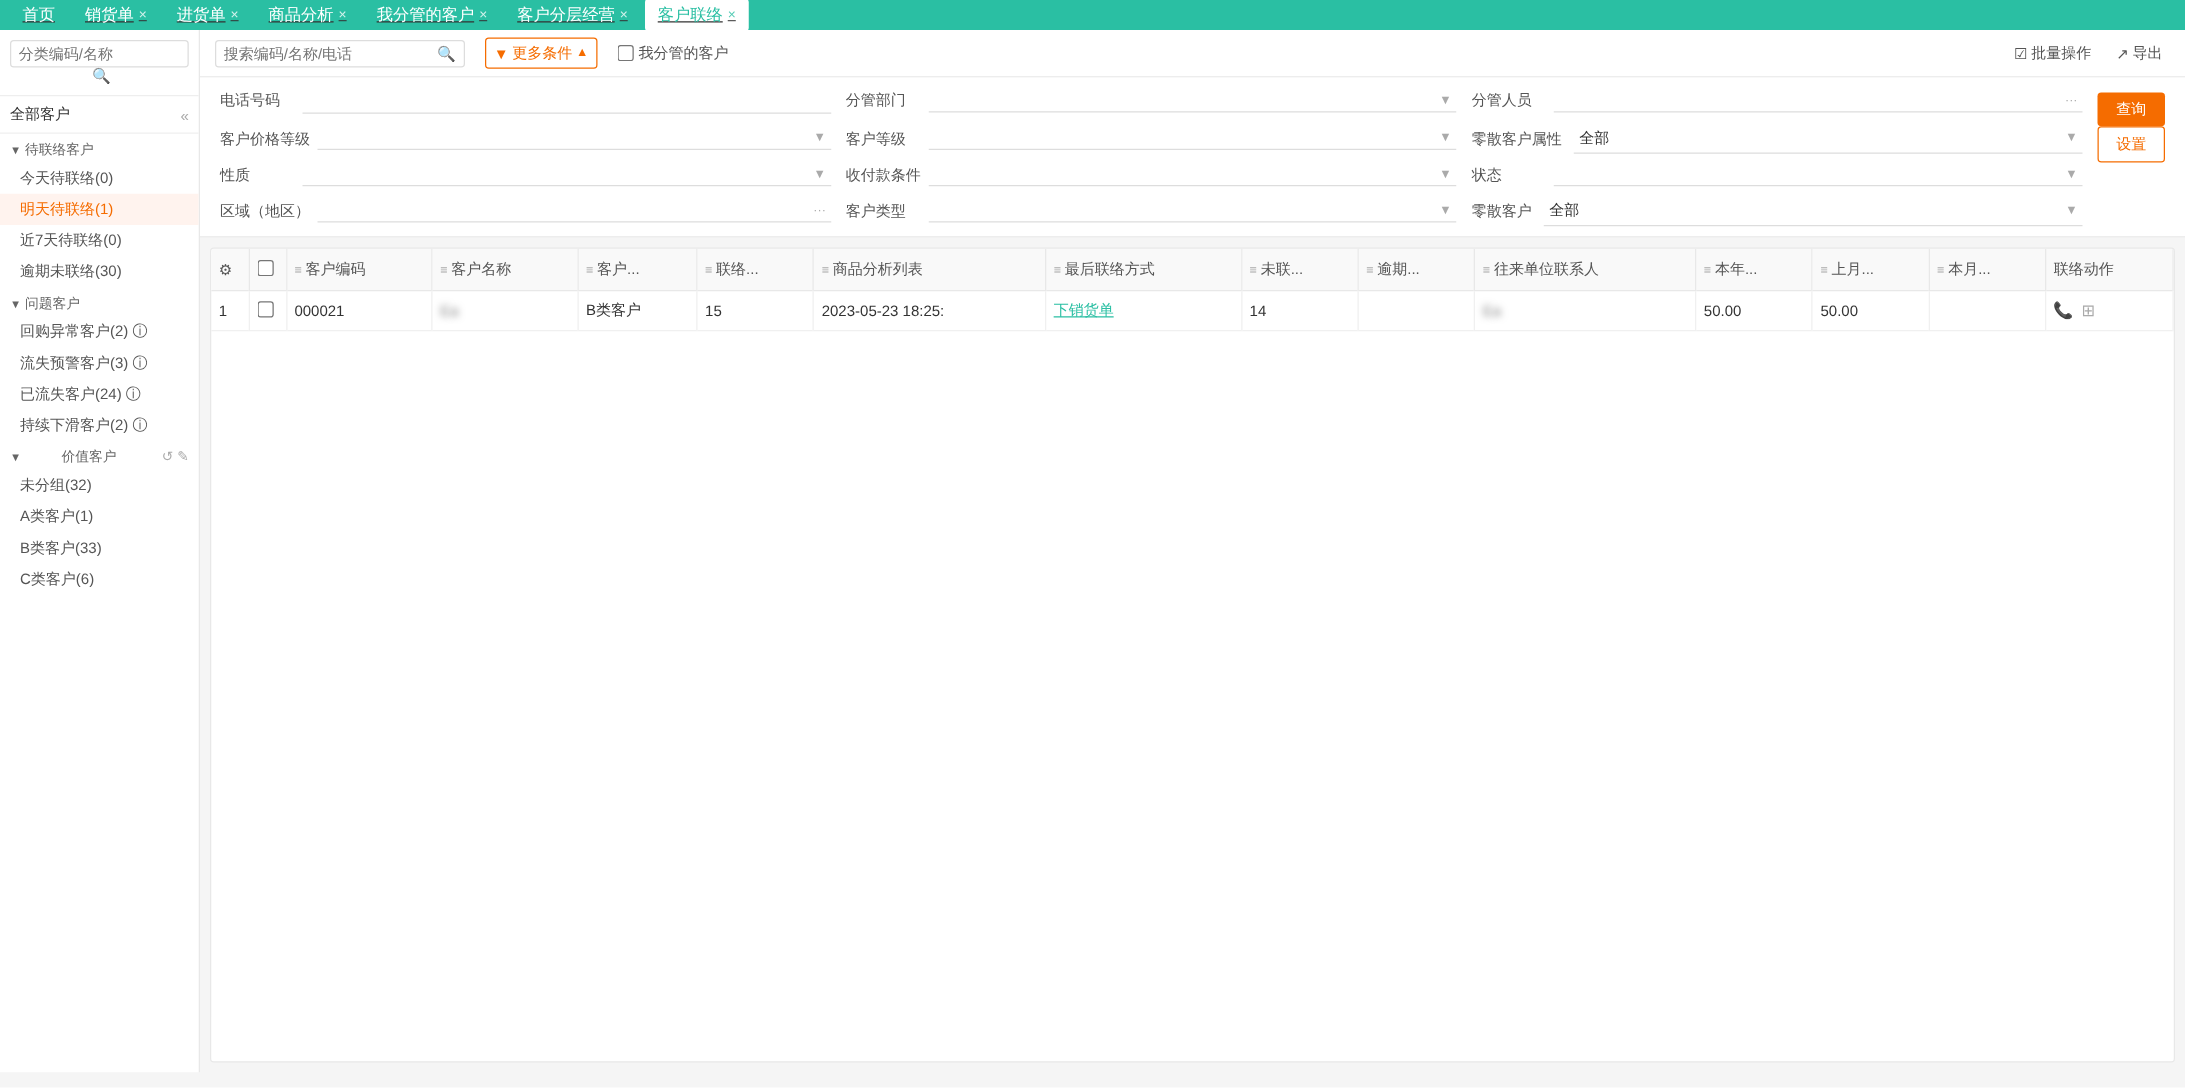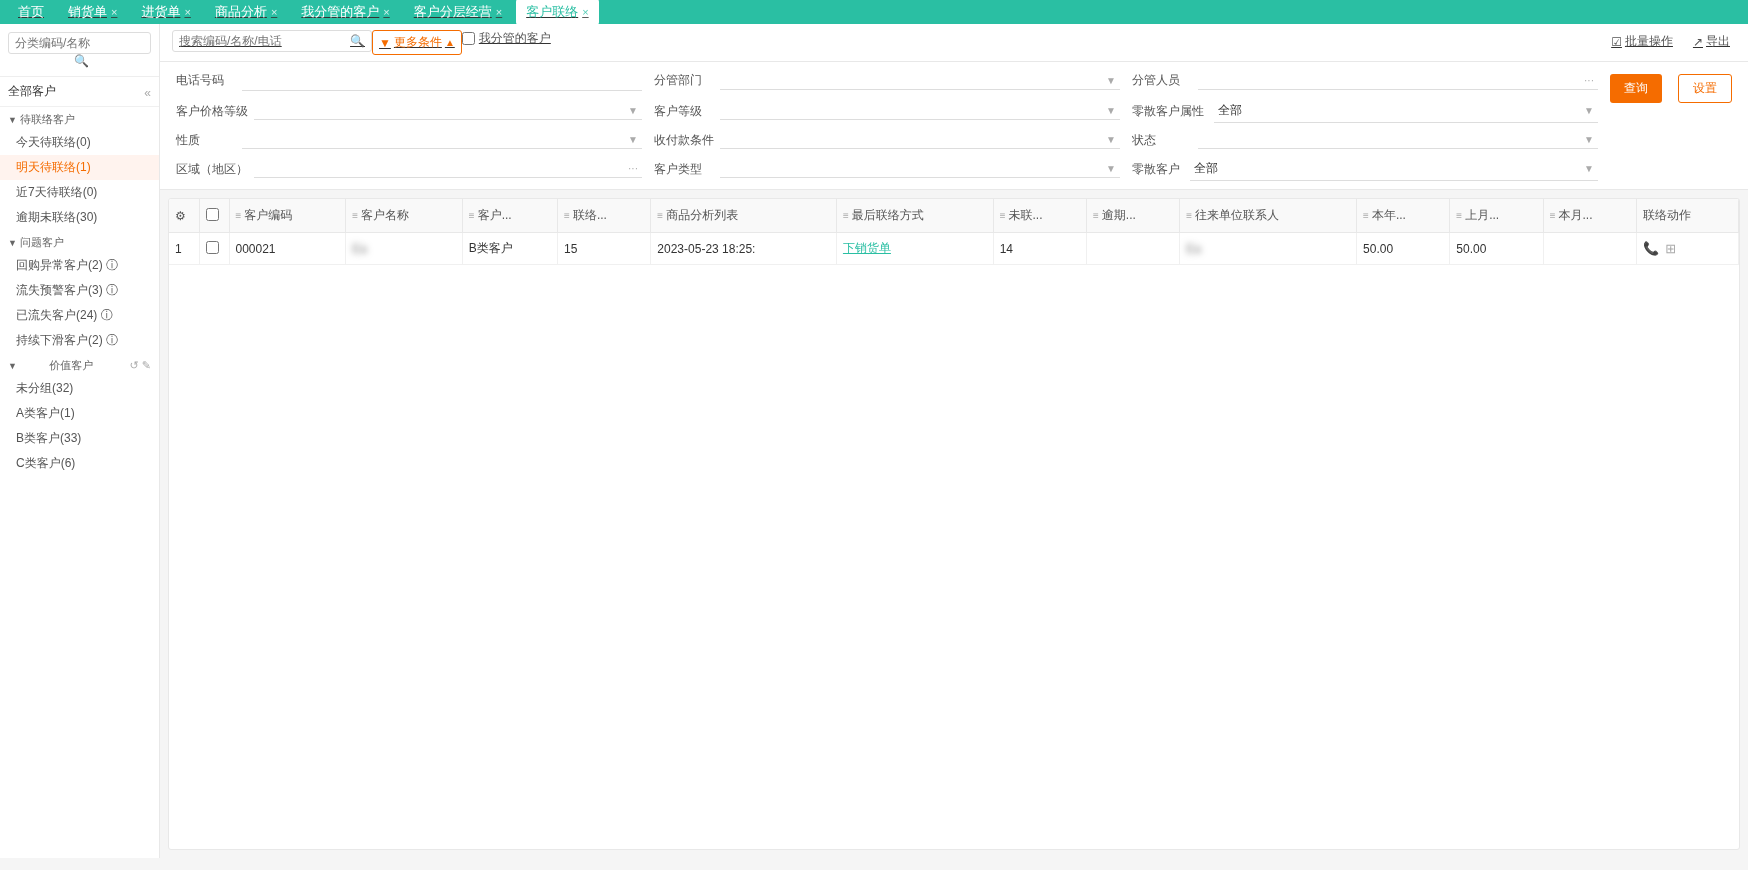--- a/index.html
+++ b/index.html
@@ -88,23 +88,22 @@
       flex-direction: column;
       overflow: hidden;
     }
     
     
     .toolbar {
       background: #fff;
       padding: 6px 12px;
       border-bottom: 1px solid #e8e8e8;
       display: flex;
-      align-items: flex-start;
-      gap: 0;
-      text-decoration: underline;
+      align-items: center;
+      gap: 16px;
     }
     .search-input-wrap {
       display: flex;
       align-items: center;
       border: 1px solid #ddd;
       border-radius: 3px;
       padding: 3px 6px;
       width: 200px;
     }
     .search-input-wrap input {
@@ -215,22 +214,22 @@
       background: #fff;
       color: #F56C00;
       border: 1px solid #F56C00;
       border-radius: 3px;
       padding: 5px 14px;
       cursor: pointer;
       font-size: 12px;
     }
     .btn-group-right {
       display: flex;
-      flex-direction: row;
-      gap: 16px;
+      flex-direction: column;
+      gap: 0;
       align-self: flex-start;
       margin-top: 4px;
     }
     
     
     .table-area {
       flex: 1;
       overflow: auto;
       background: #fff;
       margin: 8px;

